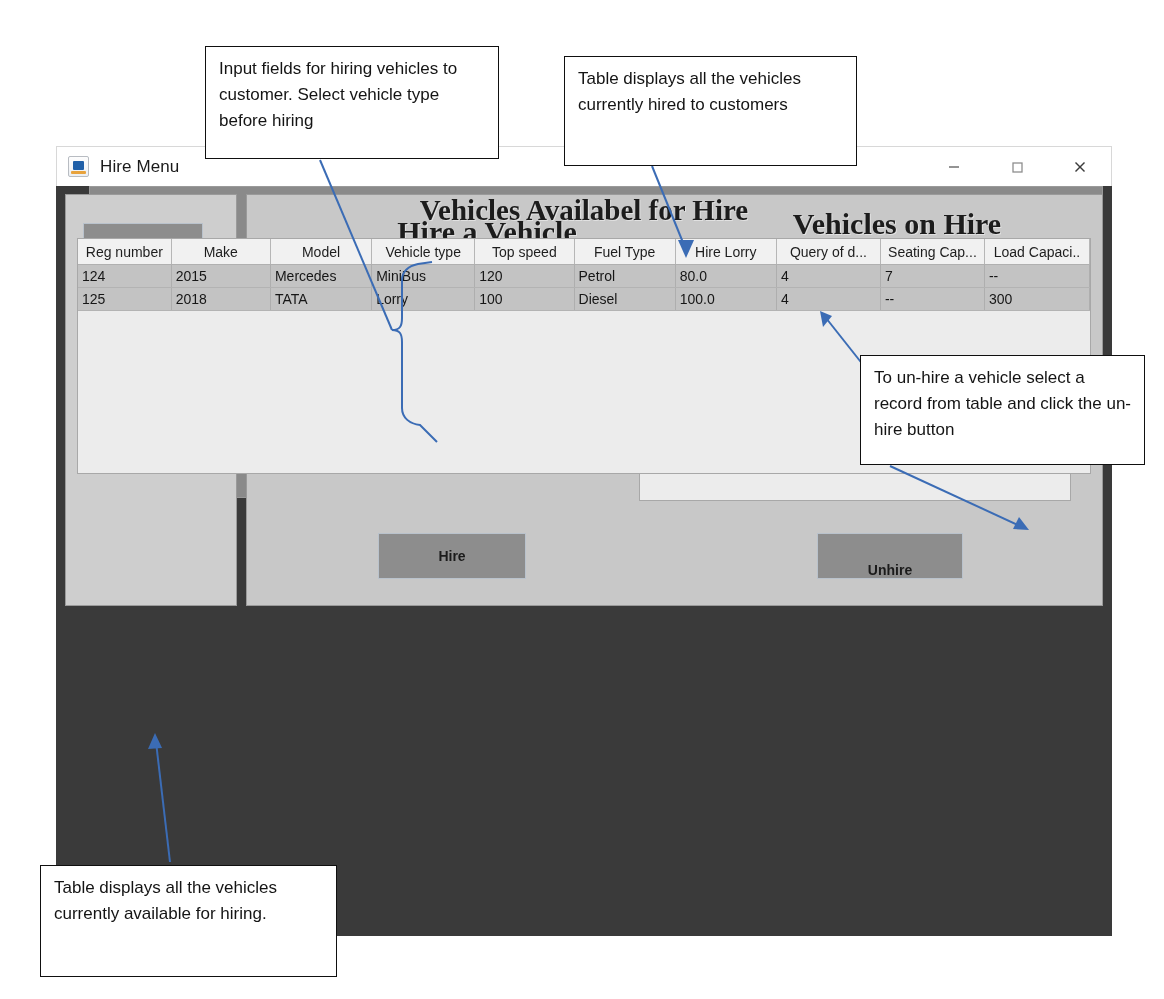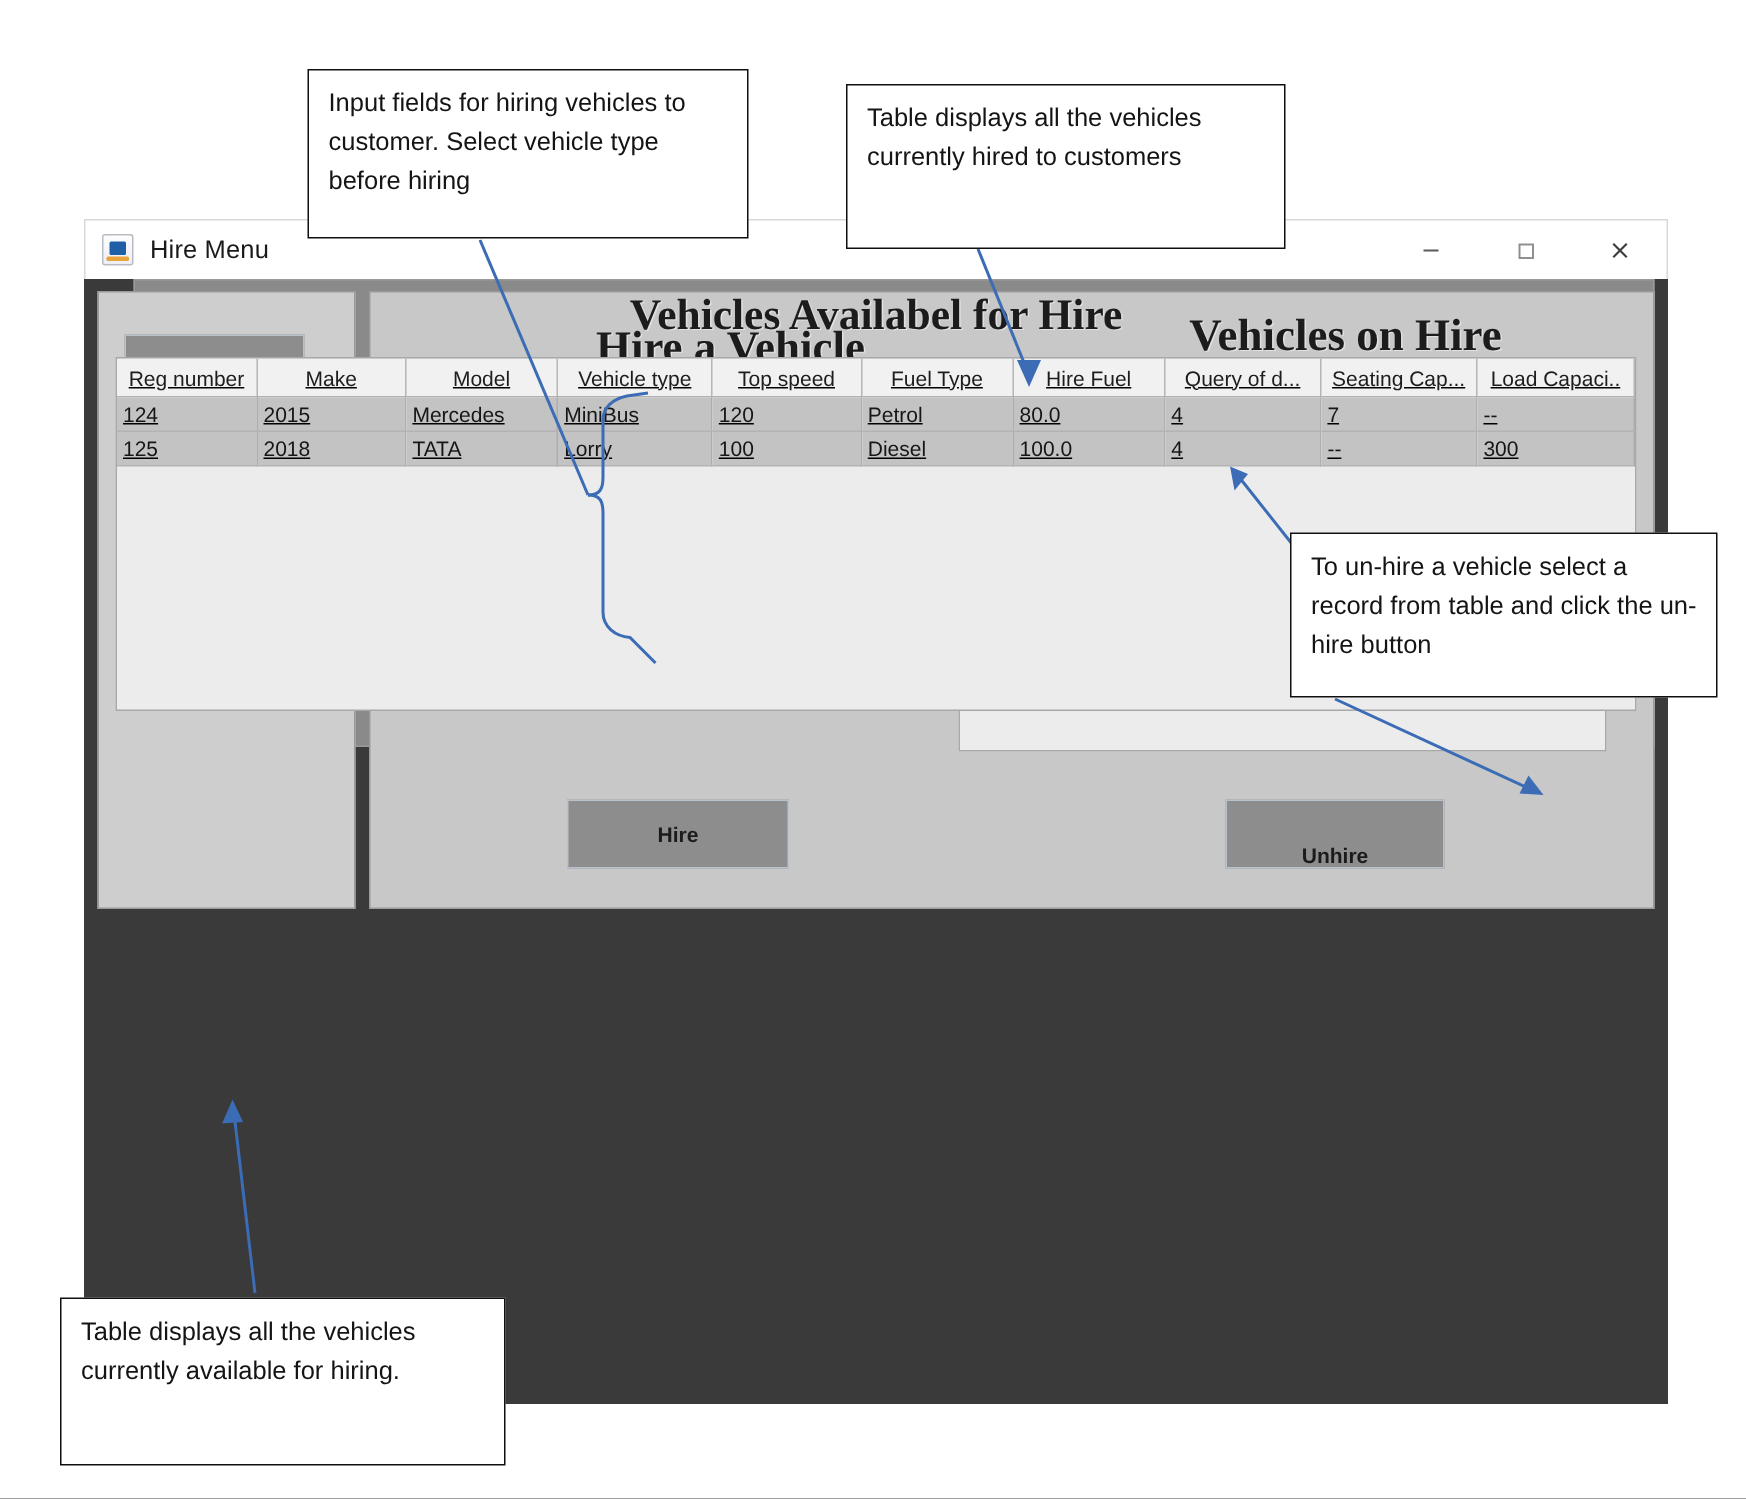--- a/index.html
+++ b/index.html
@@ -112,21 +112,21 @@
     display:block;width:0;height:0;border-left:8px solid transparent;
     border-right:8px solid transparent;border-top:9px solid #14161a;
   }
 
   
   .tbl-wrap{
     position:absolute;background:#ececec;border:1px solid #a8a8a8;
     box-sizing:border-box;overflow:hidden;
   }
   #onhire-wrap{left:392px;top:58px;width:432px;height:248px;}
-  table.jt{border-collapse:collapse;width:100%;table-layout:fixed;text-decoration:underline;}
+  table.jt{border-collapse:collapse;width:100%;table-layout:fixed;}
   table.jt th{
     background:#f1f1f1;border-right:1px solid #b6b6b6;border-bottom:1px solid #b0b0b0;
     font-family:"Liberation Sans",sans-serif;font-weight:normal;font-size:14px;
     color:#1d1d1d;height:25px;text-align:center;padding:0 3px;
     white-space:nowrap;overflow:hidden;
   }
   table.jt td{
     background:#c3c3c3;border-right:1px solid #aeaeae;border-bottom:1px solid #b3b3b3;
     font-family:"Liberation Sans",sans-serif;font-size:14px;color:#161616;
     height:22px;padding:0 0 0 4px;white-space:nowrap;overflow:hidden;
@@ -258,21 +258,21 @@
       <div id="avail-wrap">
         <table class="jt">
           <thead>
               <tr id="avail-head">
                 <th style="width: 9.2%;">Reg number</th>
                 <th style="width: 9.8%;">Make</th>
                 <th style="width: 10%;">Model</th>
                 <th style="width: 10.2%;">Vehicle type</th>
                 <th style="width: 9.8%;">Top speed</th>
                 <th style="width: 10%;">Fuel Type</th>
-                <th style="width: 10%;">Hire Fuel</th>
+                <th style="width: 10%;">Hire Lorry</th>
                 <th style="width: 10.3%;">Query of d...</th>
                 <th style="width: 10.3%;">Seating Cap...</th>
                 <th style="width: 10.4%;">Load Capaci..</th>
               </tr>
             </thead>
           <tbody id="avail-body">
               <tr>
                 <td>124</td>
                 <td>2015</td>
                 <td>Mercedes</td>

